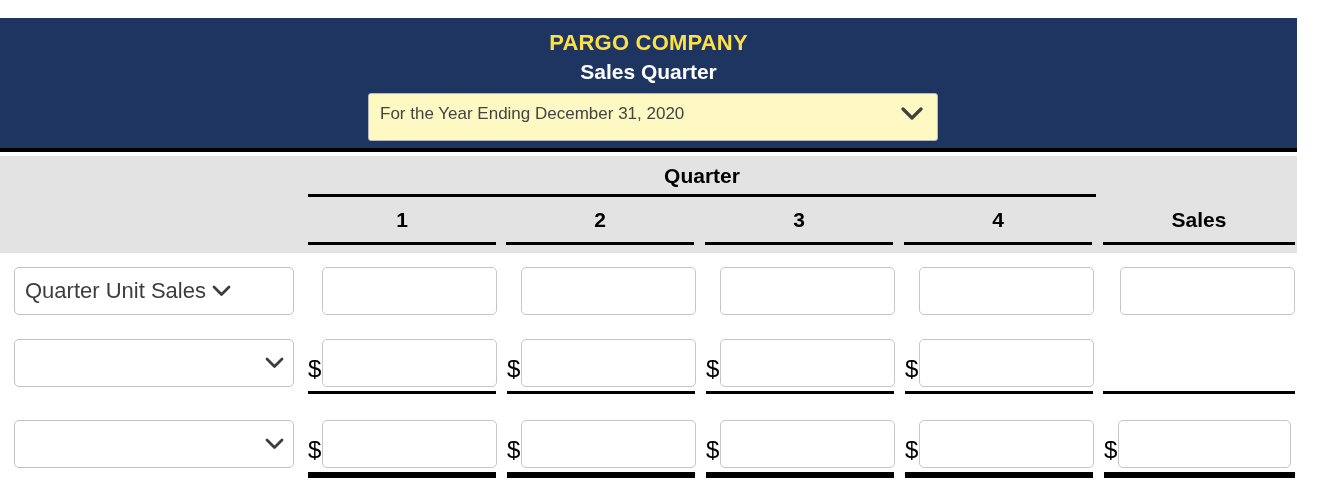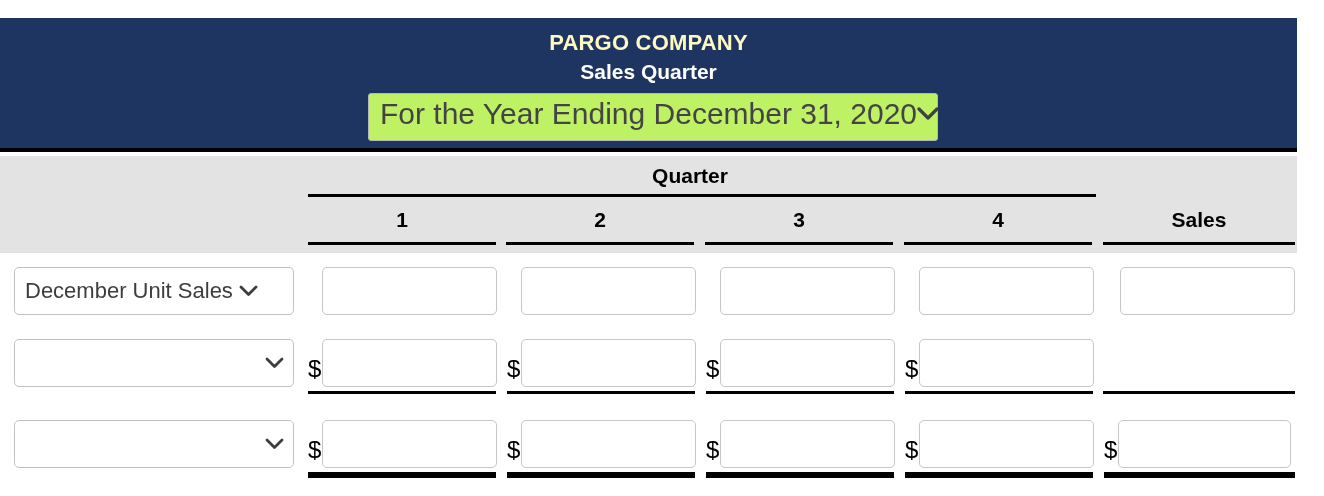--- a/index.html
+++ b/index.html
@@ -31,21 +31,21 @@
     border-bottom: 4px solid #000000;
   }
   .title-banner-inner {
     position: relative;
     width: 100%; height: 100%;
   }
   .company-name {
     position: absolute;
     left: 0; right: 0; top: 13px;
     text-align: center;
-    color: #fef9c3;
+    color: #fde047;
     font-weight: bold;
     font-size: 22px;
     letter-spacing: .2px;
     line-height: 1.1;
   }
   .report-name {
     position: absolute;
     left: 0; right: 0; top: 42px;
     text-align: center;
     color: #ffffff;
@@ -53,28 +53,28 @@
     font-size: 21px;
     line-height: 1.1;
   }
   .period-select-wrap {
     position: absolute;
     left: 368px; top: 75px;
     width: 570px; height: 48px;
   }
   .period-select {
     width: 100%; height: 100%;
-    background: #bef264;
+    background: #fef9c3;
     border: 1px solid #b7b7b7;
     border-radius: 3px;
     display: flex;
     align-items: center;
     padding: 0 14px 6px 11px;
     color: #444444;
-    font-size: 30px;
+    font-size: 17px;
     font-family: "Liberation Sans", sans-serif;
   }
   .period-select .sel-text { flex: 1 1 auto; white-space: nowrap; }
 
   
   .chev {
     display: inline-block;
     color: #404040;
     font-size: 20px;
     line-height: 1;
@@ -84,21 +84,21 @@
 
   
   .col-header-band {
     position: absolute;
     left: 0; top: 156px;
     width: 1297px; height: 97px;
     background: #e3e3e3;
   }
   .quarter-label {
     position: absolute;
-    left: 296px; width: 788px;
+    left: 308px; width: 788px;
     top: 8px;
     text-align: center;
     font-weight: bold;
     font-size: 21px;
     color: #000000;
   }
   .quarter-rule {
     position: absolute;
     left: 308px; width: 788px;
     top: 38px;
@@ -224,21 +224,21 @@
     <div class="col-rule" style="left:904px;width:188px;"></div>
 
     <div class="col-num" style="left:1103px;width:192px;">Sales</div>
     <div class="col-rule" style="left:1103px;width:192px;"></div>
   </div>
 
   <div class="rows-area">
 
     <div class="data-row row-1">
       <div class="label-select filled" style="top:14px;">
-        <span class="sel-text">December Unit Sales</span>
+        <span class="sel-text">Quarter Unit Sales</span>
         <span class="gap"></span>
         <span class="chev">
           <svg width="19" height="12" viewBox="0 0 19 12" aria-hidden="true">
             <path d="M2 2 L9.5 9.5 L17 2" fill="none" stroke="#3d3d3d" stroke-width="2.8" stroke-linecap="round" stroke-linejoin="round"></path>
           </svg>
         </span>
       </div>
 
       <div class="cell" style="left:322px;top:14px;">
         <div class="txtbox" style="width:175px;"></div>

